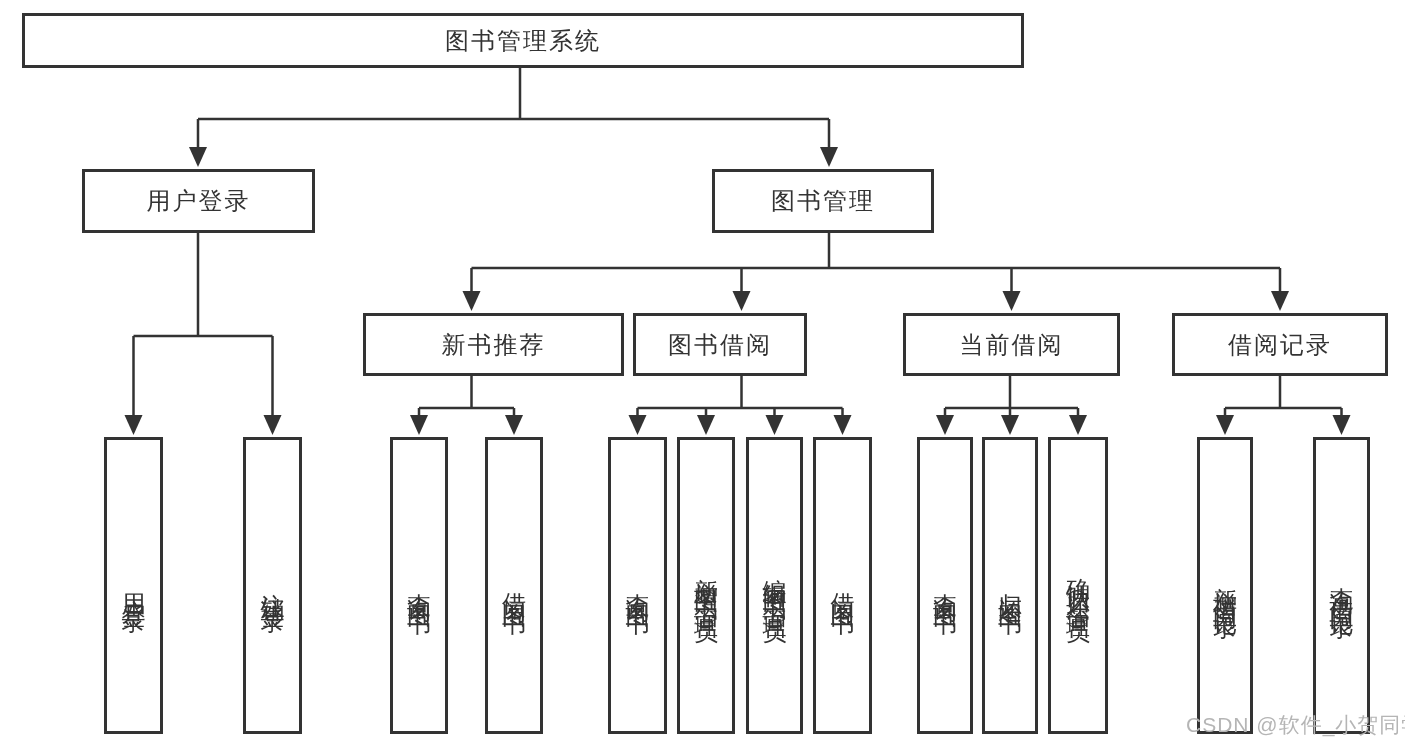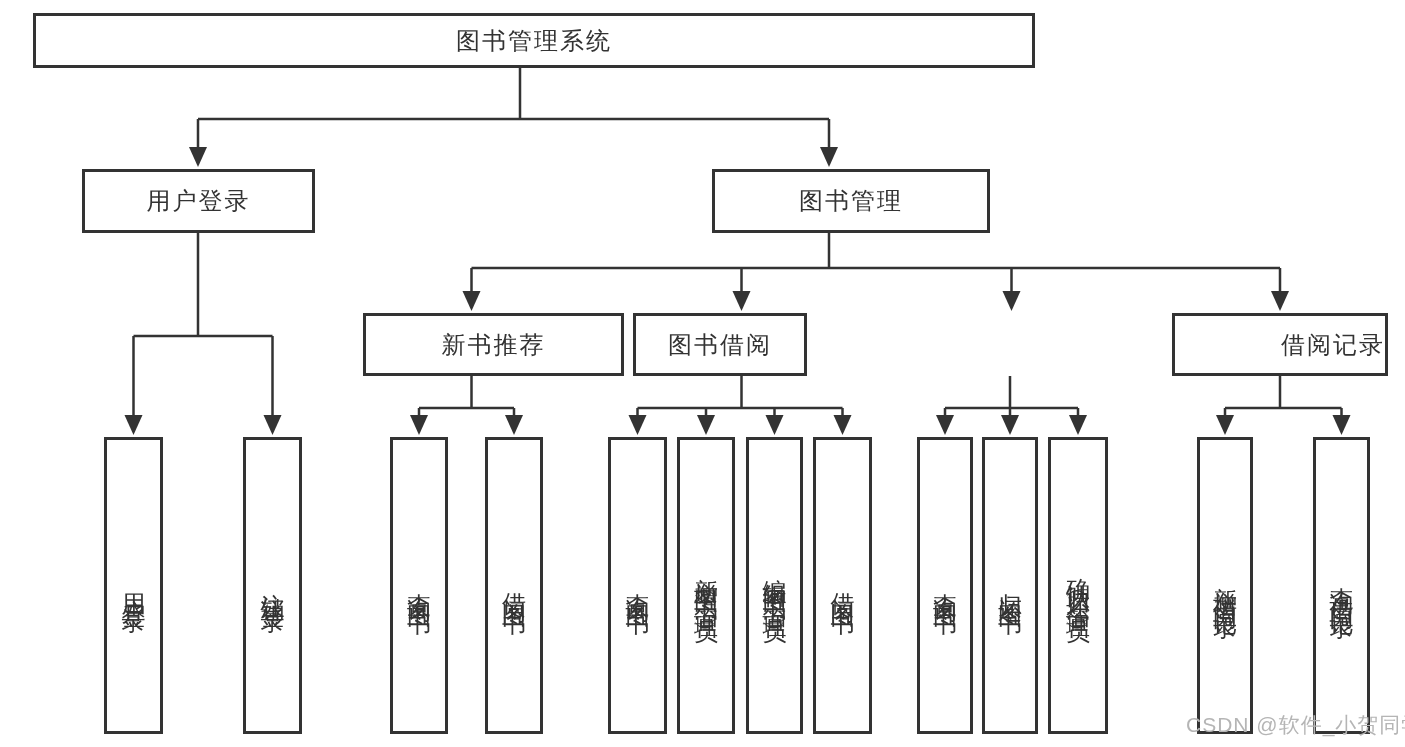--- a/index.html
+++ b/index.html
@@ -100,38 +100,41 @@
       <polygon points="765.5,415 783.5,415 774.5,435"></polygon>
       <polygon points="833.5,415 851.5,415 842.5,435"></polygon>
       <polygon points="936,415 954,415 945,435"></polygon>
       <polygon points="1001,415 1019,415 1010,435"></polygon>
       <polygon points="1069,415 1087,415 1078,435"></polygon>
       <polygon points="1216,415 1234,415 1225,435"></polygon>
       <polygon points="1332.5,415 1350.5,415 1341.5,435"></polygon>
     </g>
   </svg>
 
-  <div class="node" style="left:33px; top:13px; width:1002px; height:55px;justify-content:center;">
+  <div class="node" style="left:22px; top:13px; width:1002px; height:55px;justify-content:center;">
     <span class="hlabel">图书管理系统</span>
   </div>
 
   <div class="node" style="left:82px; top:169px; width:233px; height:64px;">
     <span class="hlabel">用户登录</span>
   </div>
-  <div class="node" style="left:712px; top:169px; width:278px; height:64px;">
+  <div class="node" style="left:712px; top:169px; width:222px; height:64px;">
     <span class="hlabel">图书管理</span>
   </div>
 
   <div class="node" style="left:363px; top:313px; width:261px; height:63px;">
     <span class="hlabel">新书推荐</span>
   </div>
   <div class="node" style="left:633px; top:313px; width:174px; height:63px;">
     <span class="hlabel">图书借阅</span>
   </div>
-  <div class="node" style="left:1172px; top:313px; width:216px; height:63px;justify-content:flex-end;">
+  <div class="node" style="left:903px; top:313px; width:217px; height:63px;">
+    <span class="hlabel">当前借阅</span>
+  </div>
+  <div class="node" style="left:1172px; top:313px; width:216px; height:63px;">
     <span class="hlabel">借阅记录</span>
   </div>
 
   <div class="node" style="left:104px; top:437px; width:59px; height:297px;">
     <span class="vlabel">用户登录</span>
   </div>
   <div class="node" style="left:243px; top:437px; width:59px; height:297px;">
     <span class="vlabel">注销登录</span>
   </div>
 

